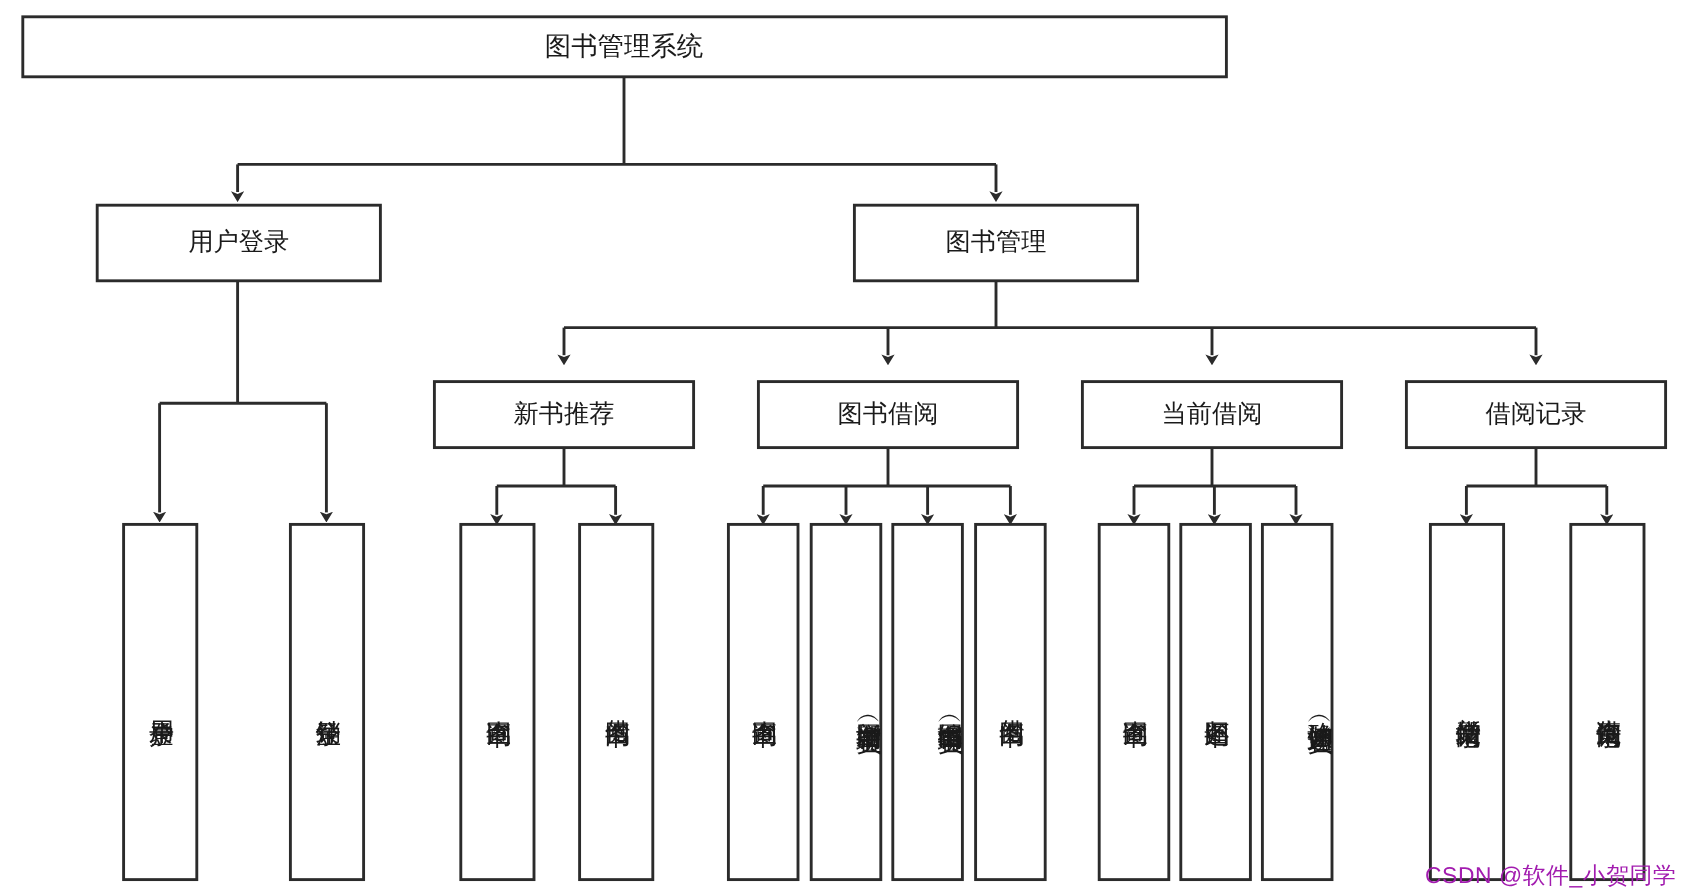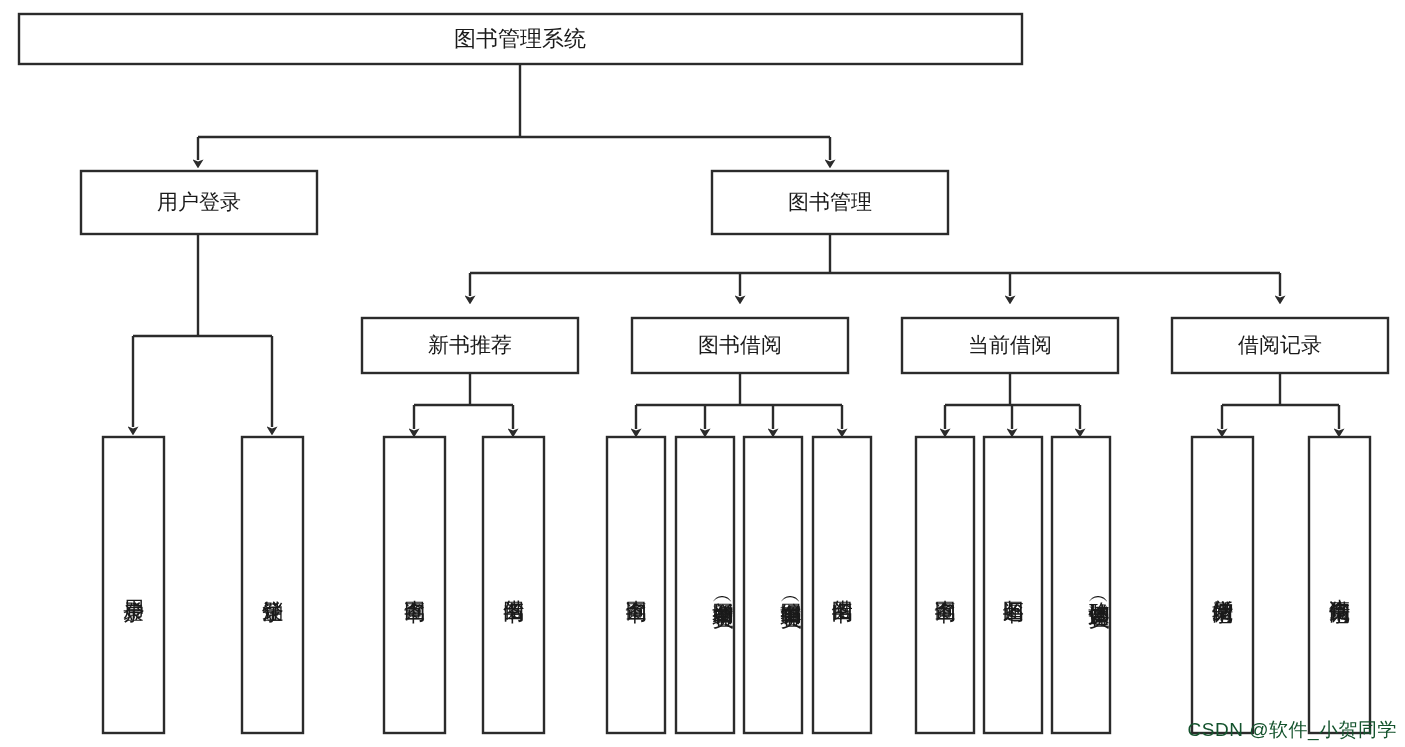--- a/index.html
+++ b/index.html
@@ -67,21 +67,21 @@
     white-space: nowrap;
     pointer-events: none;
     text-align: center;
   }
   .watermark {
     position: absolute;
     right: 8px;
     bottom: 4px;
     font-family: "Liberation Sans", "DejaVu Sans", sans-serif;
     font-size: 19px;
-    color: #14532d;
+    color: #a21caf;
     letter-spacing: 0.5px;
     white-space: nowrap;
   }
 </style>
 </head>
 <body>
 
 <div id="diagram-root">
 
   <svg id="tree-svg" viewBox="0 0 1405 747">

